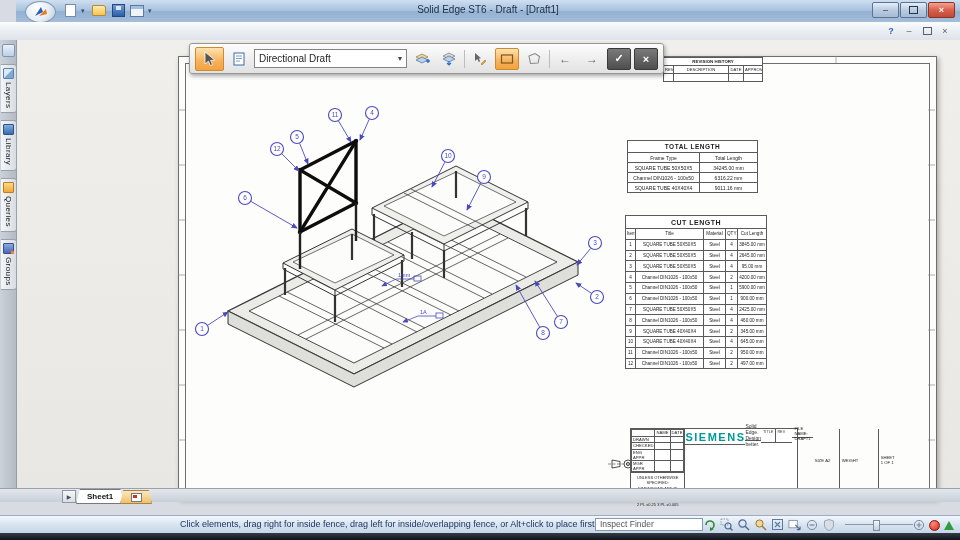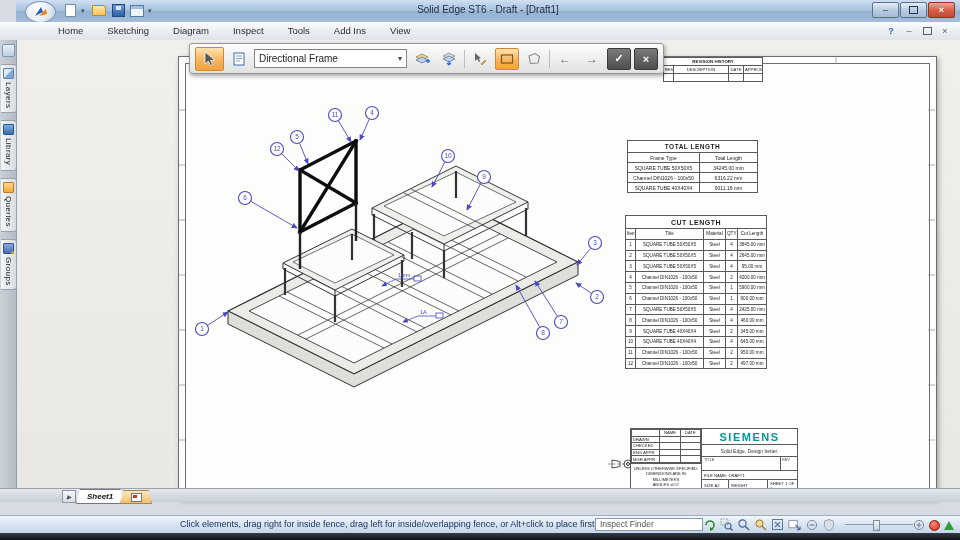--- a/index.html
+++ b/index.html
@@ -89,37 +89,37 @@
   .rev-tbl td{height:7px;}
   .rev-tbl .ttl{font-size:4.4px;font-weight:bold;}
 
   
   .tblock{position:absolute;left:630px;top:388px;width:166px;height:62px;background:#fff;border:1px solid #5a5a5a;
     z-index:4;display:flex;font-size:4.4px;color:#1d1d1d;}
   .tb-left{width:70px;border-right:1px solid #5a5a5a;display:flex;flex-direction:column;}
   .sign-tbl{width:100%;border-collapse:collapse;font-size:4.2px;}
   .sign-tbl td{border:1px solid #5a5a5a;height:5.6px;padding:0 1px;text-align:left;}
   .tol{flex:1;border-top:1px solid #5a5a5a;padding:2px 2px;text-align:center;line-height:1.35;font-size:4px;}
-  .tb-right{flex:1;display:flex;flex-direction:column;}
+  .tb-right{flex:1;display:flex;flex-direction:row;}
   .tb-brand{height:15px;display:flex;align-items:center;justify-content:center;
     font-weight:bold;font-size:11px;letter-spacing:1.5px;border-bottom:1px solid #5a5a5a;}
   .tb-tag{height:11px;display:flex;align-items:center;justify-content:center;font-size:5px;color:#333;border-bottom:1px solid #5a5a5a;}
   .tb-titlerow{height:13px;display:flex;border-bottom:1px solid #5a5a5a;}
   .tb-title{flex:1;padding:1px 2px;font-size:3.8px;color:#444;}
   .tb-rev{width:14px;border-left:1px solid #5a5a5a;padding:1px 1px;font-size:3.8px;color:#444;}
   .tb-file{height:8px;display:flex;align-items:center;padding:0 2px;border-bottom:1px solid #5a5a5a;font-size:4.2px;}
   .tb-bottom{flex:1;display:flex;}
   .tb-bottom div{display:flex;align-items:center;padding:0 2px;font-size:4.2px;}
   .tb-size{width:22px;border-right:1px solid #5a5a5a;}
   .tb-weight{width:34px;border-right:1px solid #5a5a5a;}
   .tb-sheet{flex:1;}
 
   
   .sheetrow{position:absolute;top:488px;left:0;right:0;height:13px;z-index:7;
-    background:linear-gradient(#e4e8ed,#c8cfd7);border-top:1px solid #99a2ad;font-style:italic;}
+    background:linear-gradient(#e4e8ed,#c8cfd7);border-top:1px solid #99a2ad;}
   .snav{position:absolute;left:62px;top:1px;width:12px;height:11px;background:linear-gradient(#f6f7f9,#d9dee4);
     border:1px solid #8d97a3;font-size:6px;color:#45525f;display:flex;align-items:center;justify-content:center;}
   .stab{position:absolute;left:76px;top:0;height:13px;padding:0 10px;background:#fff;
     clip-path:polygon(8% 0,92% 0,100% 100%,0 100%);display:flex;align-items:center;
     font-size:8px;font-weight:bold;color:#111;border:1px solid #777;}
   .stab2{position:absolute;left:120px;top:1px;width:30px;height:12px;background:linear-gradient(#fbe7bd,#f0c068);
     clip-path:polygon(10% 0,90% 0,100% 100%,0 100%);border:1px solid #a8834a;display:flex;align-items:center;justify-content:center;}
   .stab2 .mini{width:9px;height:7px;background:#fff;border:1px solid #777;position:relative;}
   .stab2 .mini:before{content:"";position:absolute;left:1px;top:1px;width:4px;height:3px;background:#c0392b;}
 
@@ -172,29 +172,20 @@
       <div class="wbtn">
           <span class="boxglyph"></span>
         </div>
       <div class="wbtn close">
           <span class="x">×</span>
         </div>
     </div>
   </div>
 
   <div class="tabrow">
-    <div class="rtabs">
-        <span class="rtab">Home</span>
-        <span class="rtab">Sketching</span>
-        <span class="rtab">Diagram</span>
-        <span class="rtab">Inspect</span>
-        <span class="rtab">Tools</span>
-        <span class="rtab">Add Ins</span>
-        <span class="rtab">View</span>
-      </div>
     <div class="docctl">
       <div class="dbtn help">?</div>
       <div class="dbtn">–</div>
       <div class="dbtn">
           <span class="dboxglyph"></span>
         </div>
       <div class="dbtn">×</div>
     </div>
   </div>
 
@@ -538,21 +529,21 @@
             <path d="M2,1 L2,13 L5.4,10.2 L7.4,14.6 L9.6,13.6 L7.6,9.4 L12,9.2 Z" fill="#555" stroke="#fff" stroke-width="0.8"></path>
           </svg>
         </div>
         <div class="cb-btn">
           <svg width="14" height="14" viewBox="0 0 14 14">
             <rect x="2" y="1" width="10" height="12" fill="#fff" stroke="#3a6cae" stroke-width="1"></rect>
             <path d="M4,4 h6 M4,6.5 h6 M4,9 h4" stroke="#7aa0cc" stroke-width="1"></path>
           </svg>
         </div>
         <div class="cb-dd">
-          <span>Directional Frame</span>
+          <span>Directional Draft</span>
           <span class="caret">▾</span>
         </div>
         <div class="cb-btn">
           <svg width="15" height="14" viewBox="0 0 15 14">
             <path d="M1,5 L7,2 L13,5 L7,8 Z" fill="#f3d79a" stroke="#8a7a3a" stroke-width="0.7"></path>
             <path d="M1,8 L7,5 L13,8 L7,11 Z" fill="#bcd3ea" stroke="#4a6a93" stroke-width="0.7"></path>
             <path d="M11,9 h4 M13,7 v4" stroke="#2d6fd0" stroke-width="1.4"></path>
           </svg>
         </div>
         <div class="cb-btn">

